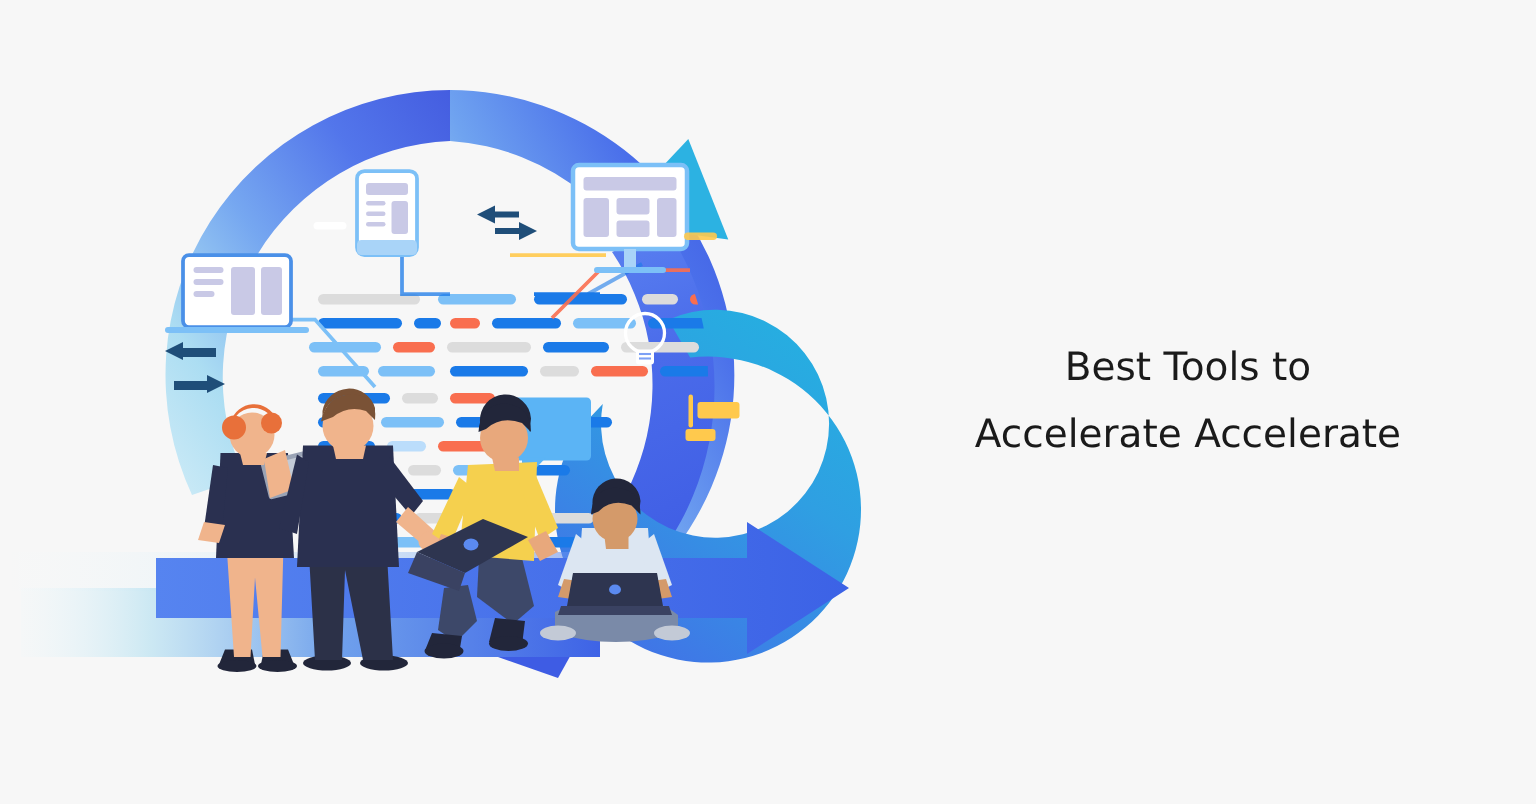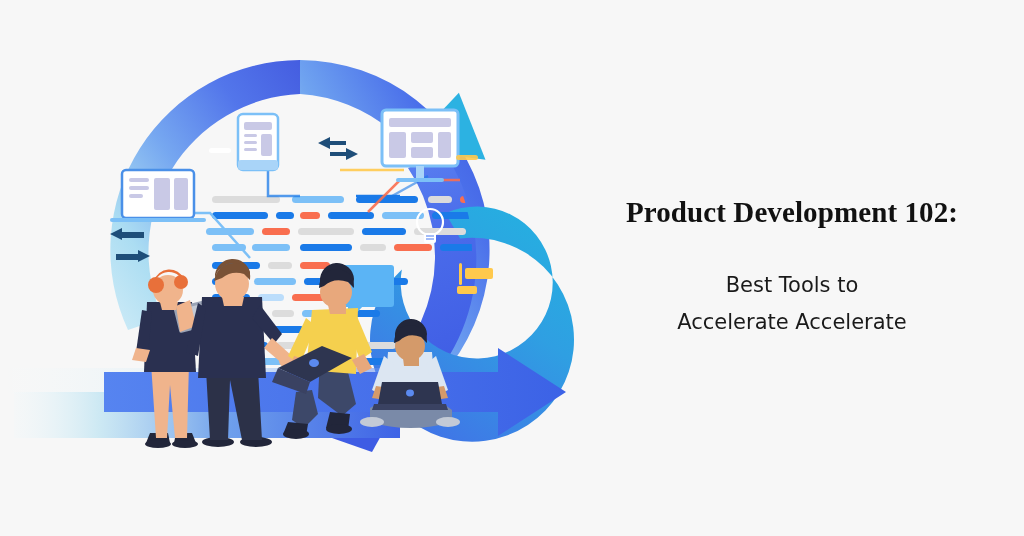--- a/index.html
+++ b/index.html
@@ -34,21 +34,21 @@
     font-size:29px;
     color:#111111;
     letter-spacing:0.1px;
     white-space:nowrap;
     margin:0 0 38px 0;
     text-align:center;
   }
   #subtitle {
     font-family:"DejaVu Sans", sans-serif;
     font-weight:400;
-    font-size:21px;
+    font-size:26px;
     color:#1a1a1a;
     line-height:1.75;
     text-align:center;
     margin:0;
   }
   .sub-line { display:block; white-space:nowrap; }
 </style>
 </head>
 <body style="background: rgb(247, 247, 247);">
 
@@ -347,20 +347,19 @@
         </g>
         <circle cx="410" cy="346" r="15" fill="#D49A6A"></circle>
         <path d="M395 344 A15 15 0 0 1 426 342 L427 334 A16 16 0 0 0 395 336 Z" fill="#22263A"></path>
         <path d="M394 343 Q395 326 410 325 Q427 326 427 343 L421 337 Q408 332 399 341 Z" fill="#22263A"></path>
         <path d="M403 358 L419 358 L419 366 L404 366 Z" fill="#D49A6A"></path>
       </g>
     </svg>
   </div>
 
   <div id="text-panel">
-    <h1 id="title" style="color: rgb(17, 17, 17);">Product Development 102:</h1>
     <div id="subtitle" style="color: rgb(26, 26, 26);">
       <span class="sub-line">Best Tools to</span>
       <span class="sub-line">Accelerate Accelerate</span>
     </div>
   </div>
 
 </div>
 
 </body></html>

